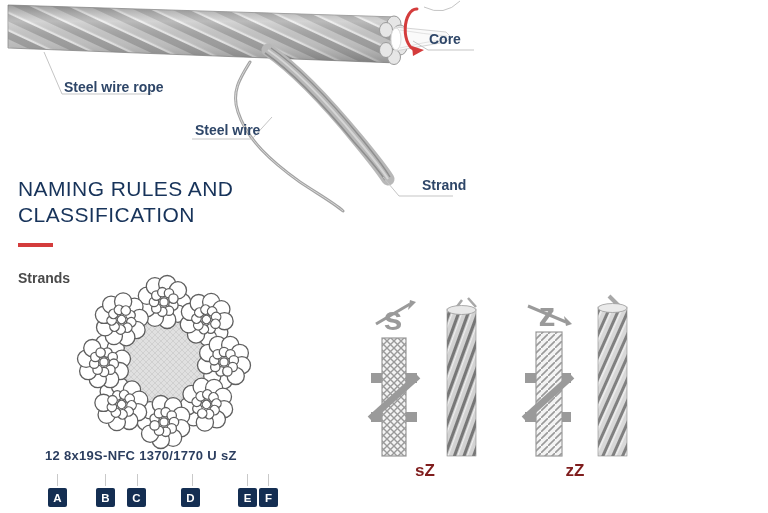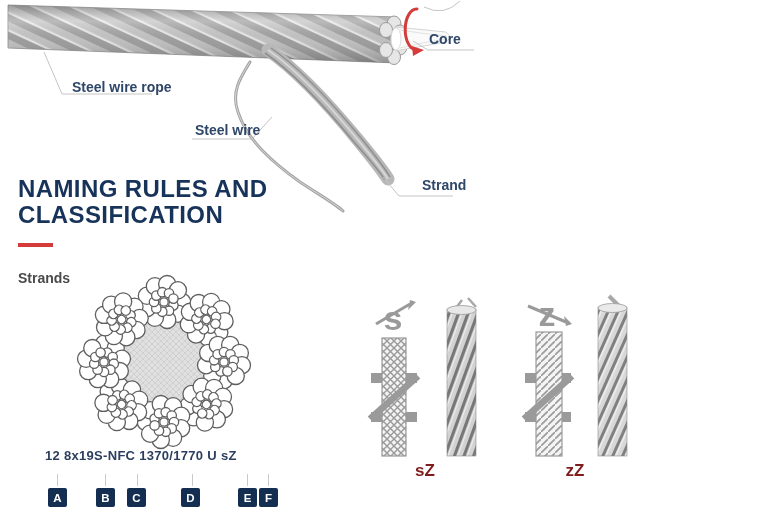--- a/index.html
+++ b/index.html
@@ -13,22 +13,22 @@
     position:absolute;color:#2e4668;font-size:14px;font-weight:600;white-space:nowrap;
   }
   
   .intro{
     position:absolute;left:511px;top:6px;width:256px;color:#2e4161;
     font-size:15px;line-height:21.8px;font-weight:500;
   }
   .intro div{white-space:nowrap;}
   
   .section-title{
-    position:absolute;left:18px;top:176px;color:#17335a;font-size:24px;
-    font-weight:700;line-height:26px;letter-spacing:.4px;
+    position:absolute;left:18px;top:176px;color:#17335a;font-size:21px;
+    font-weight:400;line-height:26px;letter-spacing:.4px;
   }
   .red-dash{position:absolute;left:18px;top:243px;width:35px;height:4px;background:#d43c3c;}
   .example-label{position:absolute;left:18px;top:270px;color:#4a4a4a;font-size:14px;font-weight:700;}
   
   .designation{
     position:absolute;left:45px;top:448px;color:#2c3e5f;font-size:13px;
     font-weight:600;letter-spacing:.3px;white-space:nowrap;
   }
   .connector{position:absolute;width:1px;height:12px;background:#c9c9c9;top:474px;}
   .part-box{
@@ -101,21 +101,21 @@
 
     <g fill="none" stroke="#c5c5c5" stroke-width="1">
       <path d="M44,52 L62,94 L152,94"></path>
       <path d="M192,139 L252,139 L272,117"></path>
       <path d="M413,41 L428,50 L474,50"></path>
       <path d="M383,177 L399,196 L453,196"></path>
       <path d="M424,7 Q444,17 460,1"></path>
     </g>
   </svg>
 
-  <span class="fig-label" style="left:72px;top:79px">Steel wire rope</span>
+  <span class="fig-label" style="left:64px;top:79px">Steel wire rope</span>
   <span class="fig-label" style="left:195px;top:122px">Steel wire</span>
   <span class="fig-label" style="left:429px;top:31px">Core</span>
   <span class="fig-label" style="left:422px;top:177px">Strand</span>
 
 
   <div class="section-title">
     <div>NAMING RULES AND</div>
     <div>CLASSIFICATION</div>
   </div>
   <div class="red-dash"></div>

